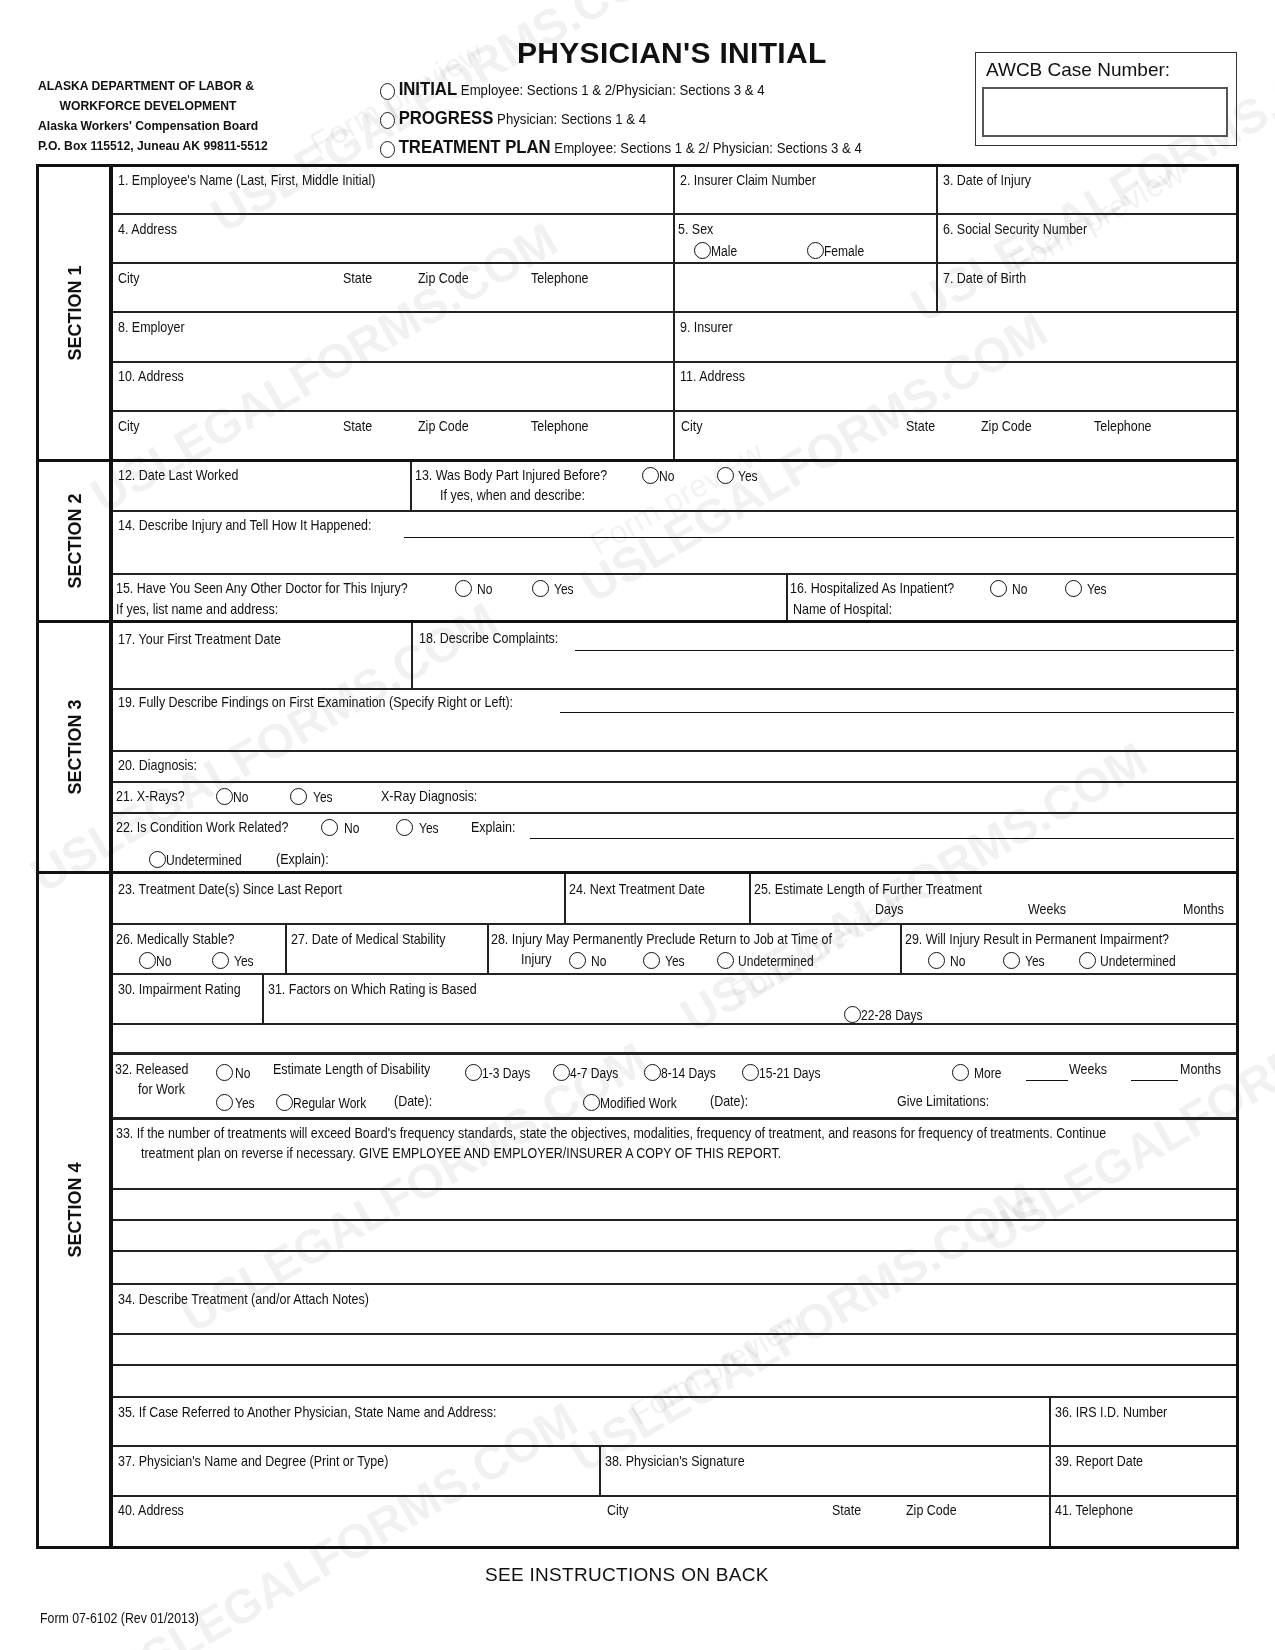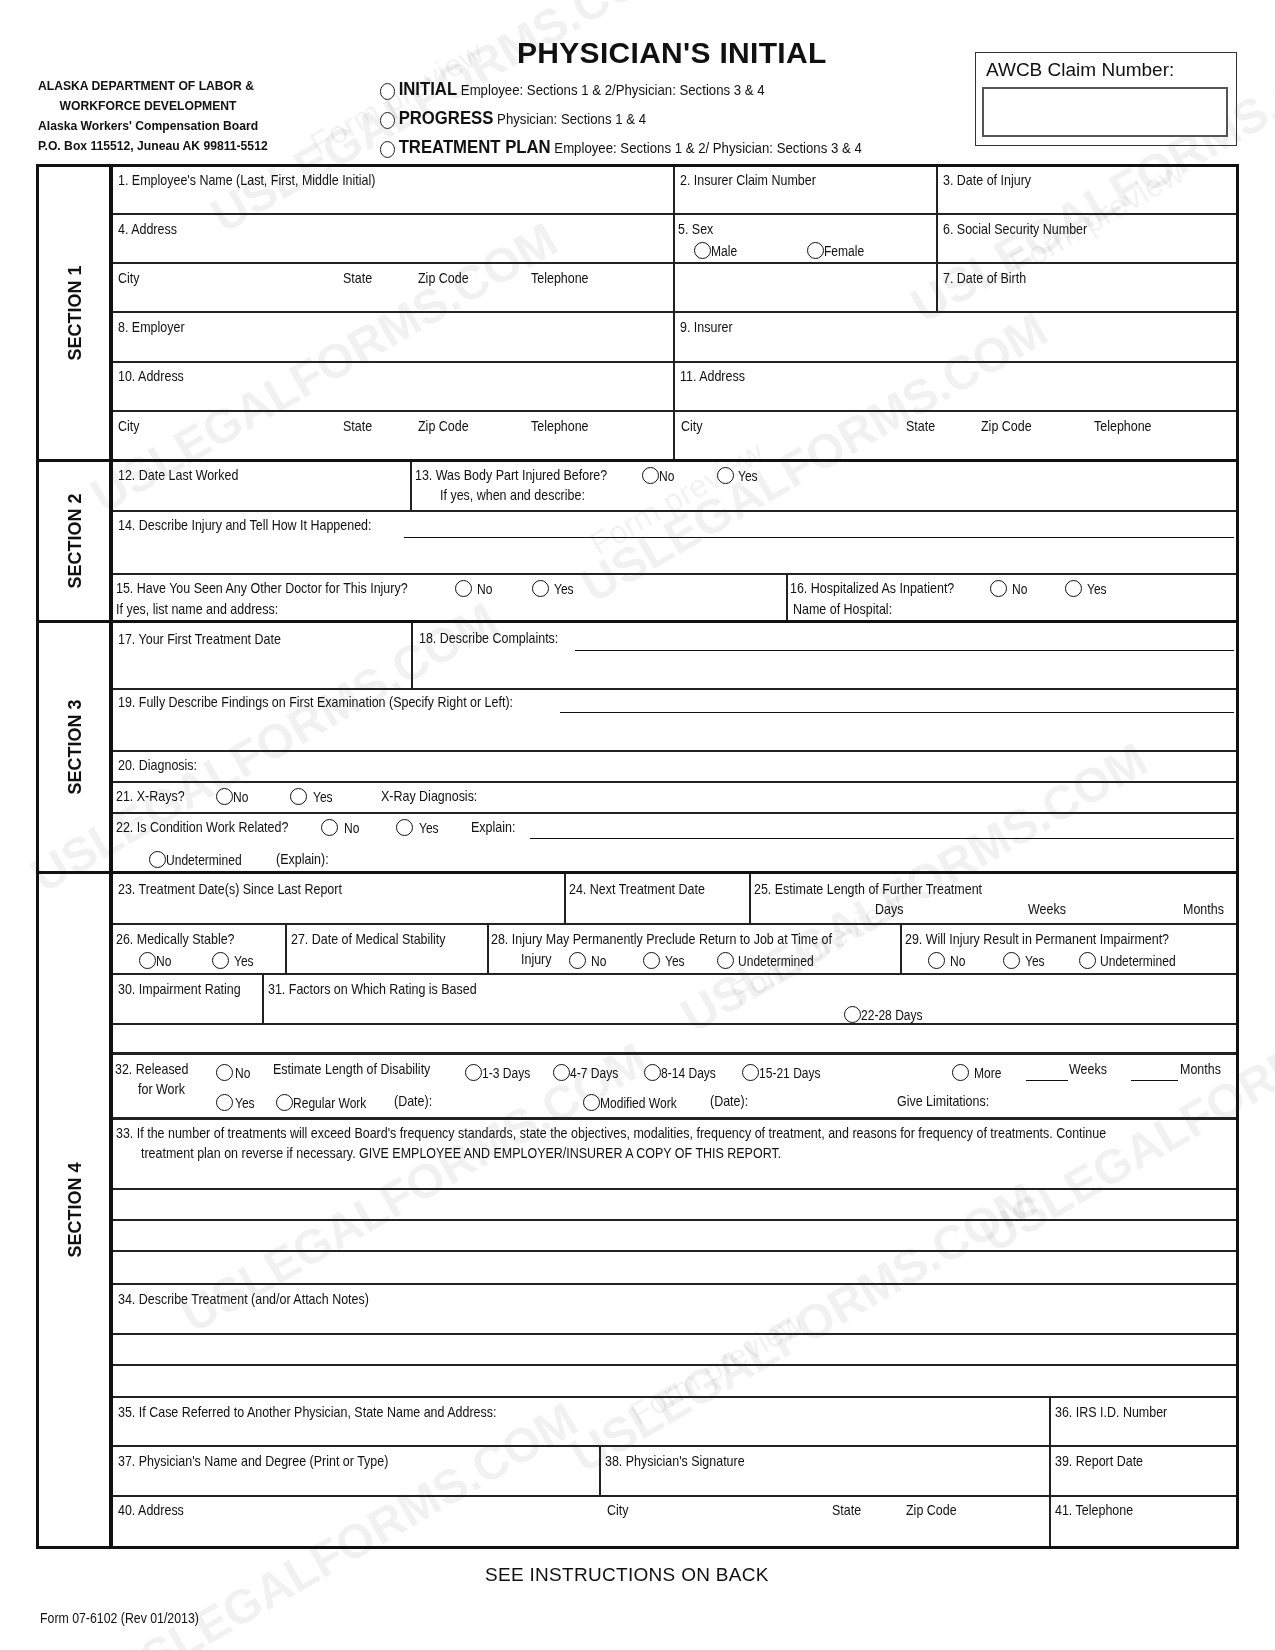--- a/index.html
+++ b/index.html
@@ -71,21 +71,21 @@
   <b>PROGRESS</b>
   <span>Physician: Sections 1 &amp; 4</span>
 </div>
 <div class="abs type-opt" style="top:136px;">
   <span class="radio"></span>
   <b>TREATMENT PLAN</b>
   <span>Employee: Sections 1 &amp; 2/ Physician: Sections 3 &amp; 4</span>
 </div>
 
 <div class="abs awcb">
-  <div class="awcb-label">AWCB Claim Number:</div>
+  <div class="awcb-label">AWCB Case Number:</div>
   <div class="awcb-input"></div>
 </div>
 
 <div class="abs frame"></div>
 <div class="abs vthick"></div>
 
 <div class="abs secbar" style="top:167px;height:292px;">
     <div class="sec-label">SECTION 1</div>
   </div>
 <div class="abs secbar" style="top:462px;height:158px;">

